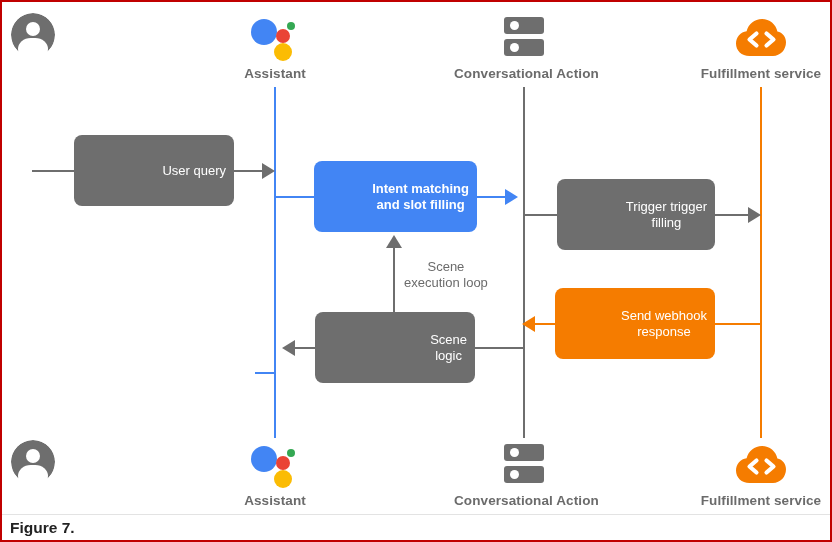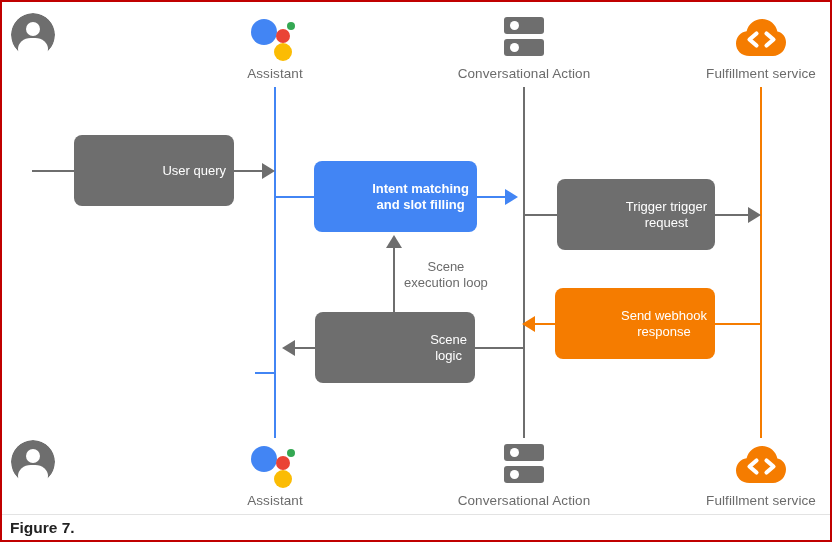--- a/index.html
+++ b/index.html
@@ -25,20 +25,21 @@
     top: 0;
     width: 832px;
     height: 512px;
     background: #ffffff;
     overflow: hidden;
   }
   .actor {
     position: absolute;
     width: 140px;
     text-align: center;
+    font-weight: bold;
   }
   .actor-label {
     font-size: 13.5px;
     color: #6b6b6b;
     letter-spacing: 0.1px;
     white-space: nowrap;
     margin-top: 2px;
   }
   .actor-icon {
     width: 56px;
@@ -273,21 +274,21 @@
         <span>and slot filling</span>
       </div>
     </div>
     <div class="hline" style="left:475px; top:194px; width:30px; background:#4285f4;"></div>
     <div class="arrow arrow-right" style="left:503px; top:187px; border-left-color:#4285f4;"></div>
 
     <div class="hline" style="left:521px; top:212px; width:36px; background:#6e6e6e;"></div>
     <div class="msgbox" style="left:555px; top:177px; width:158px; height:71px; background:#6e6e6e;">
       <div>
         <span>Trigger trigger</span>
-        <span>request</span>
+        <span>filling</span>
       </div>
     </div>
     <div class="hline" style="left:713px; top:212px; width:35px; background:#6e6e6e;"></div>
     <div class="arrow arrow-right" style="left:746px; top:205px; border-left-color:#6e6e6e;"></div>
 
     <div class="hline" style="left:713px; top:321px; width:47px; background:#f57c00;"></div>
     <div class="msgbox" style="left:553px; top:286px; width:160px; height:71px; background:#f57c00;">
       <div>
         <span>Send webhook</span>
         <span>response</span>

